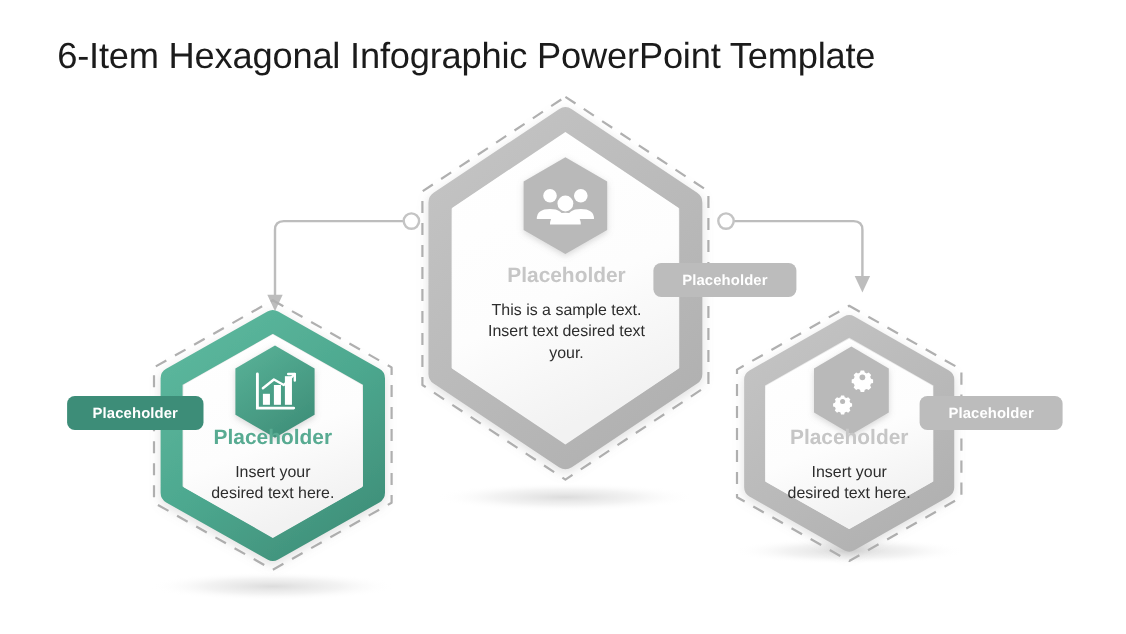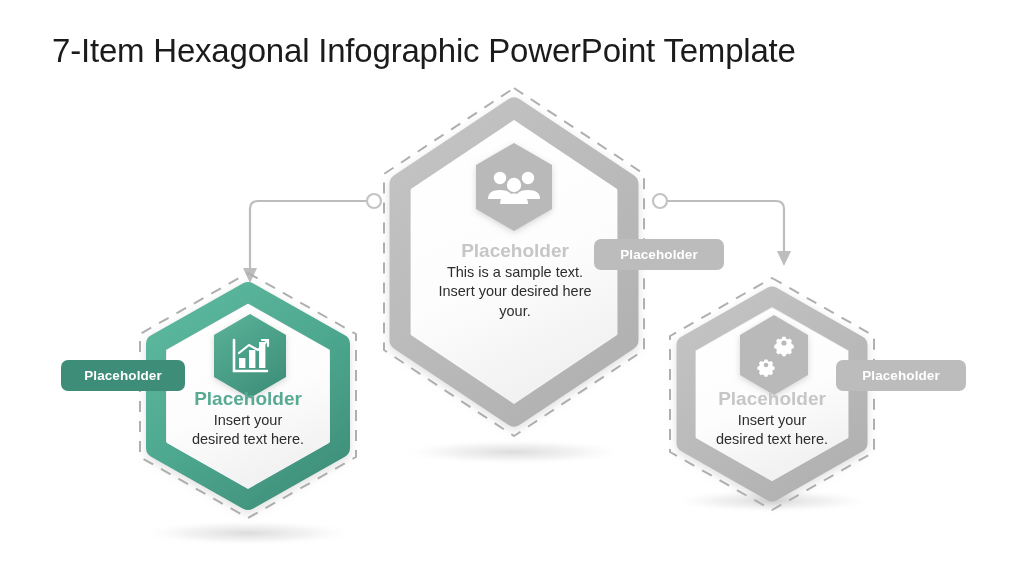--- a/index.html
+++ b/index.html
@@ -51,21 +51,21 @@
     font-weight: 700;
     line-height: 1.1;
     white-space: nowrap;
   }
   .hex-heading.teal  { color: #58ab92; }
   .hex-heading.gray  { color: #c6c6c6; }
   .hex-body {
     font-size: 14.5px;
     line-height: 1.35;
     color: #2d2d2d;
-    margin-top: 1px;
+    margin-top: 11px;
   }
 
   #text-left   { left: 148px; top: 389px; }
   #text-center { left: 414px; top: 241px; width: 202px; }
   #text-right  { left: 672px; top: 389px; }
 
   
   .tag {
     position: absolute;
     height: 31px;
@@ -84,21 +84,21 @@
 
   #tag-left   { left: 61px;  top: 360px; width: 124px; }
   #tag-center { left: 594px; top: 239px; width: 130px; }
   #tag-right  { left: 836px; top: 360px; width: 130px; }
 </style>
 </head>
 <body>
 
 <div id="slide">
 
-  <div id="slide-title">7-Item Hexagonal Infographic PowerPoint Template</div>
+  <div id="slide-title">6-Item Hexagonal Infographic PowerPoint Template</div>
 
   <svg id="art" viewBox="0 0 1024 576">
     <defs>
 
       <radialGradient id="groundShadow" cx="50%" cy="50%" r="50%">
         <stop offset="0%" stop-color="#8a8a8a" stop-opacity="0.30"></stop>
         <stop offset="55%" stop-color="#a8a8a8" stop-opacity="0.14"></stop>
         <stop offset="100%" stop-color="#ffffff" stop-opacity="0"></stop>
       </radialGradient>
 
@@ -217,21 +217,21 @@
           </g>
         </g>
       </g>
     </g>
   </svg>
 
   <div class="hex-text" id="text-center">
     <div class="hex-heading gray">Placeholder</div>
     <div class="hex-body">
       <div>This is a sample text.</div>
-      <div>Insert your desired here</div>
+      <div>Insert text desired text</div>
       <div>your.</div>
     </div>
   </div>
 
   <div class="hex-text" id="text-left">
     <div class="hex-heading teal">Placeholder</div>
     <div class="hex-body">
       <div>Insert your</div>
       <div>desired text here.</div>
     </div>

